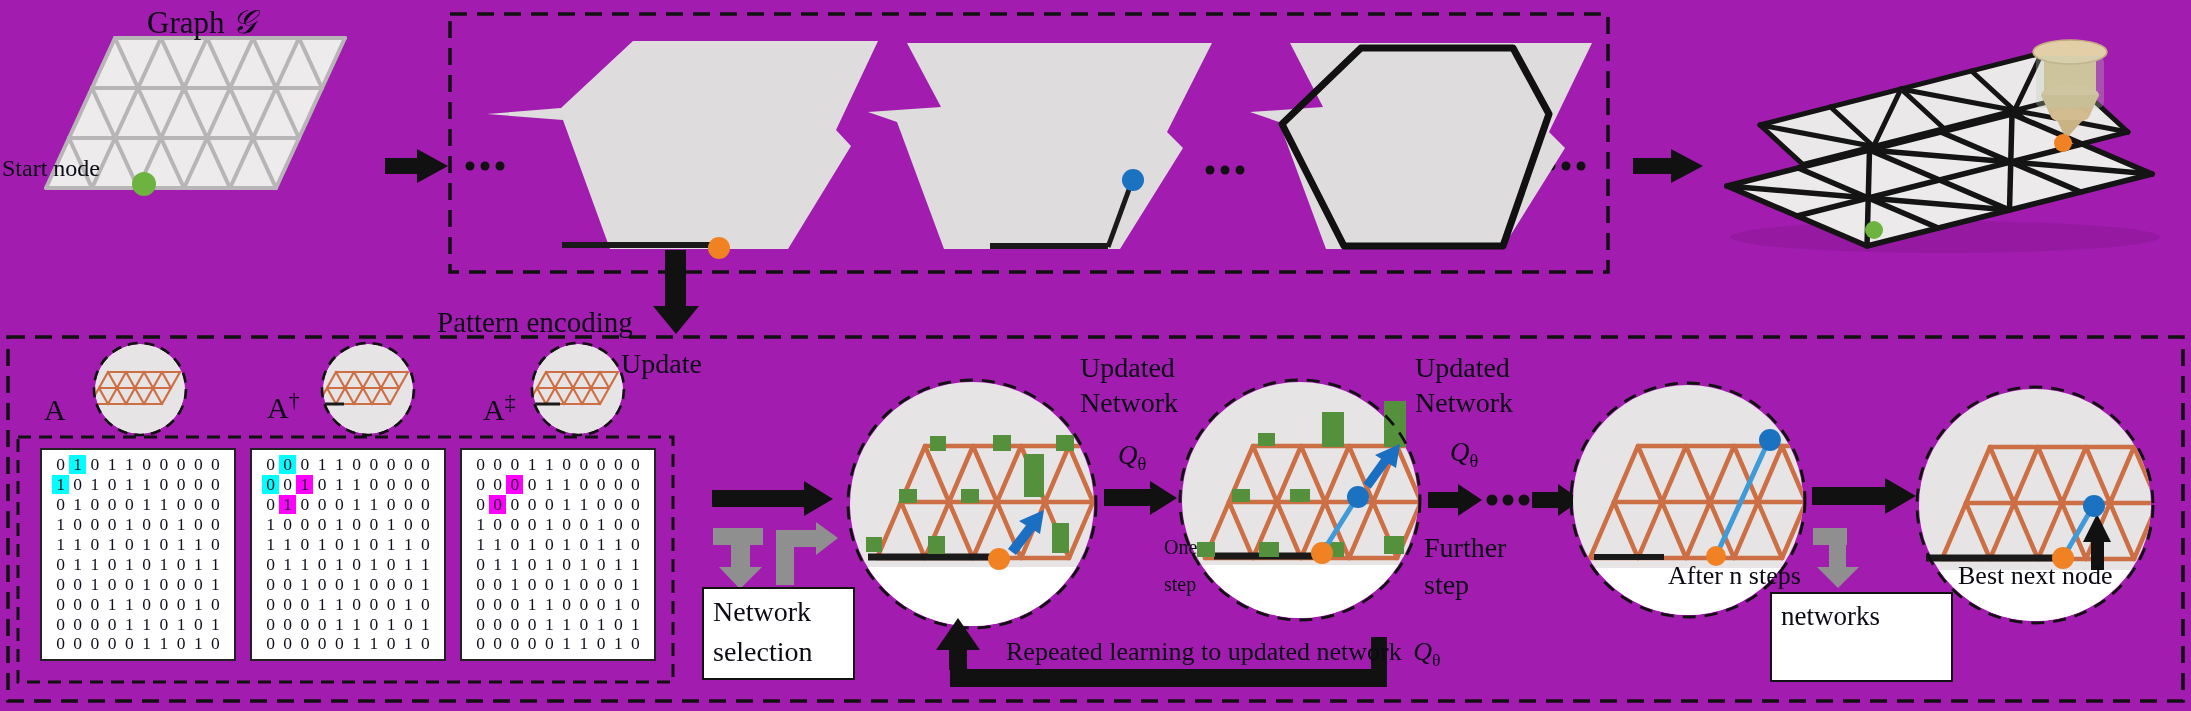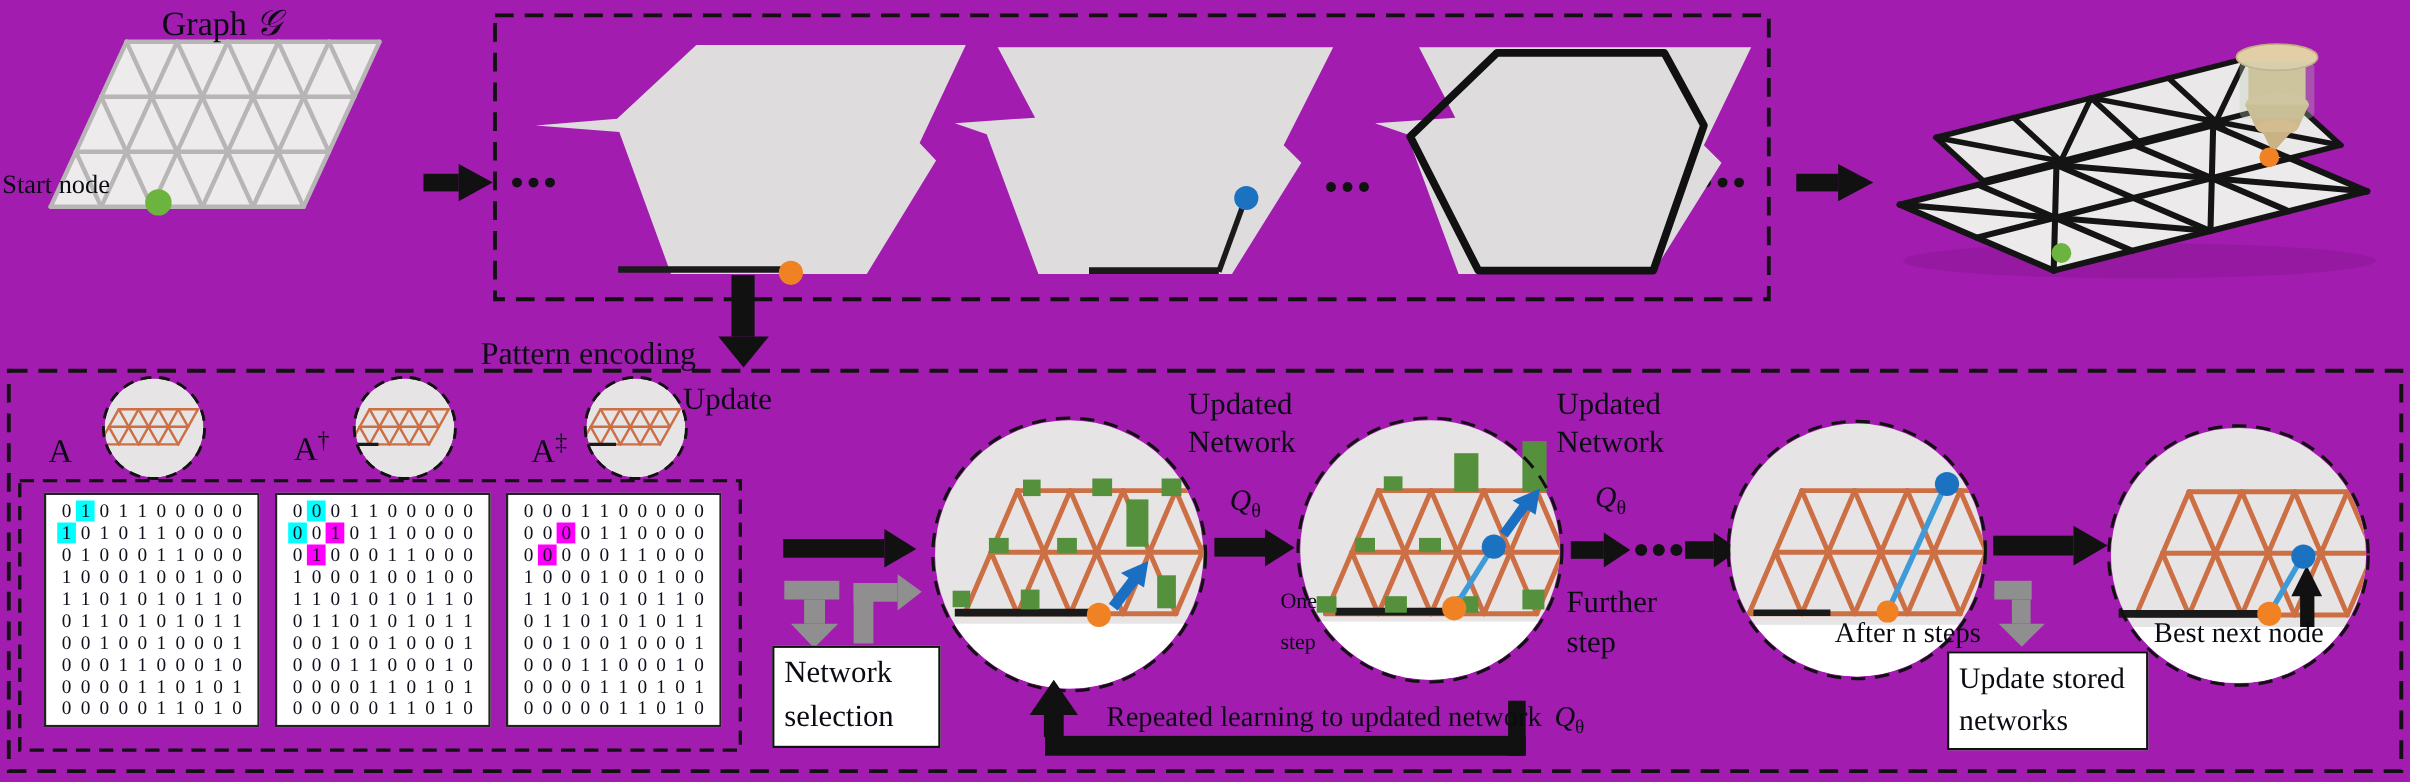--- a/index.html
+++ b/index.html
@@ -922,19 +922,18 @@
 </div>
 
 <div class="t cap" style="left:1632px;top:561px;margin-left:36px;">After n steps</div>
 
 <div class="t cap" style="left:1006px;top:637px;">
   <span>Repeated learning to updated network</span>
   <span class="var" style="margin-left:5px;">Q</span><sub>θ</sub>
 </div>
 
 <div class="box" style="left:1770px;top:592px;width:183px;height:90px;font-size:27px;line-height:39px;">
-  <div>Update stored</div>
   <div>networks</div>
 </div>
 
 <div class="t cap" style="left:1958px;top:561px;">Best next node</div>
 
 </div>
 
 </body></html>

